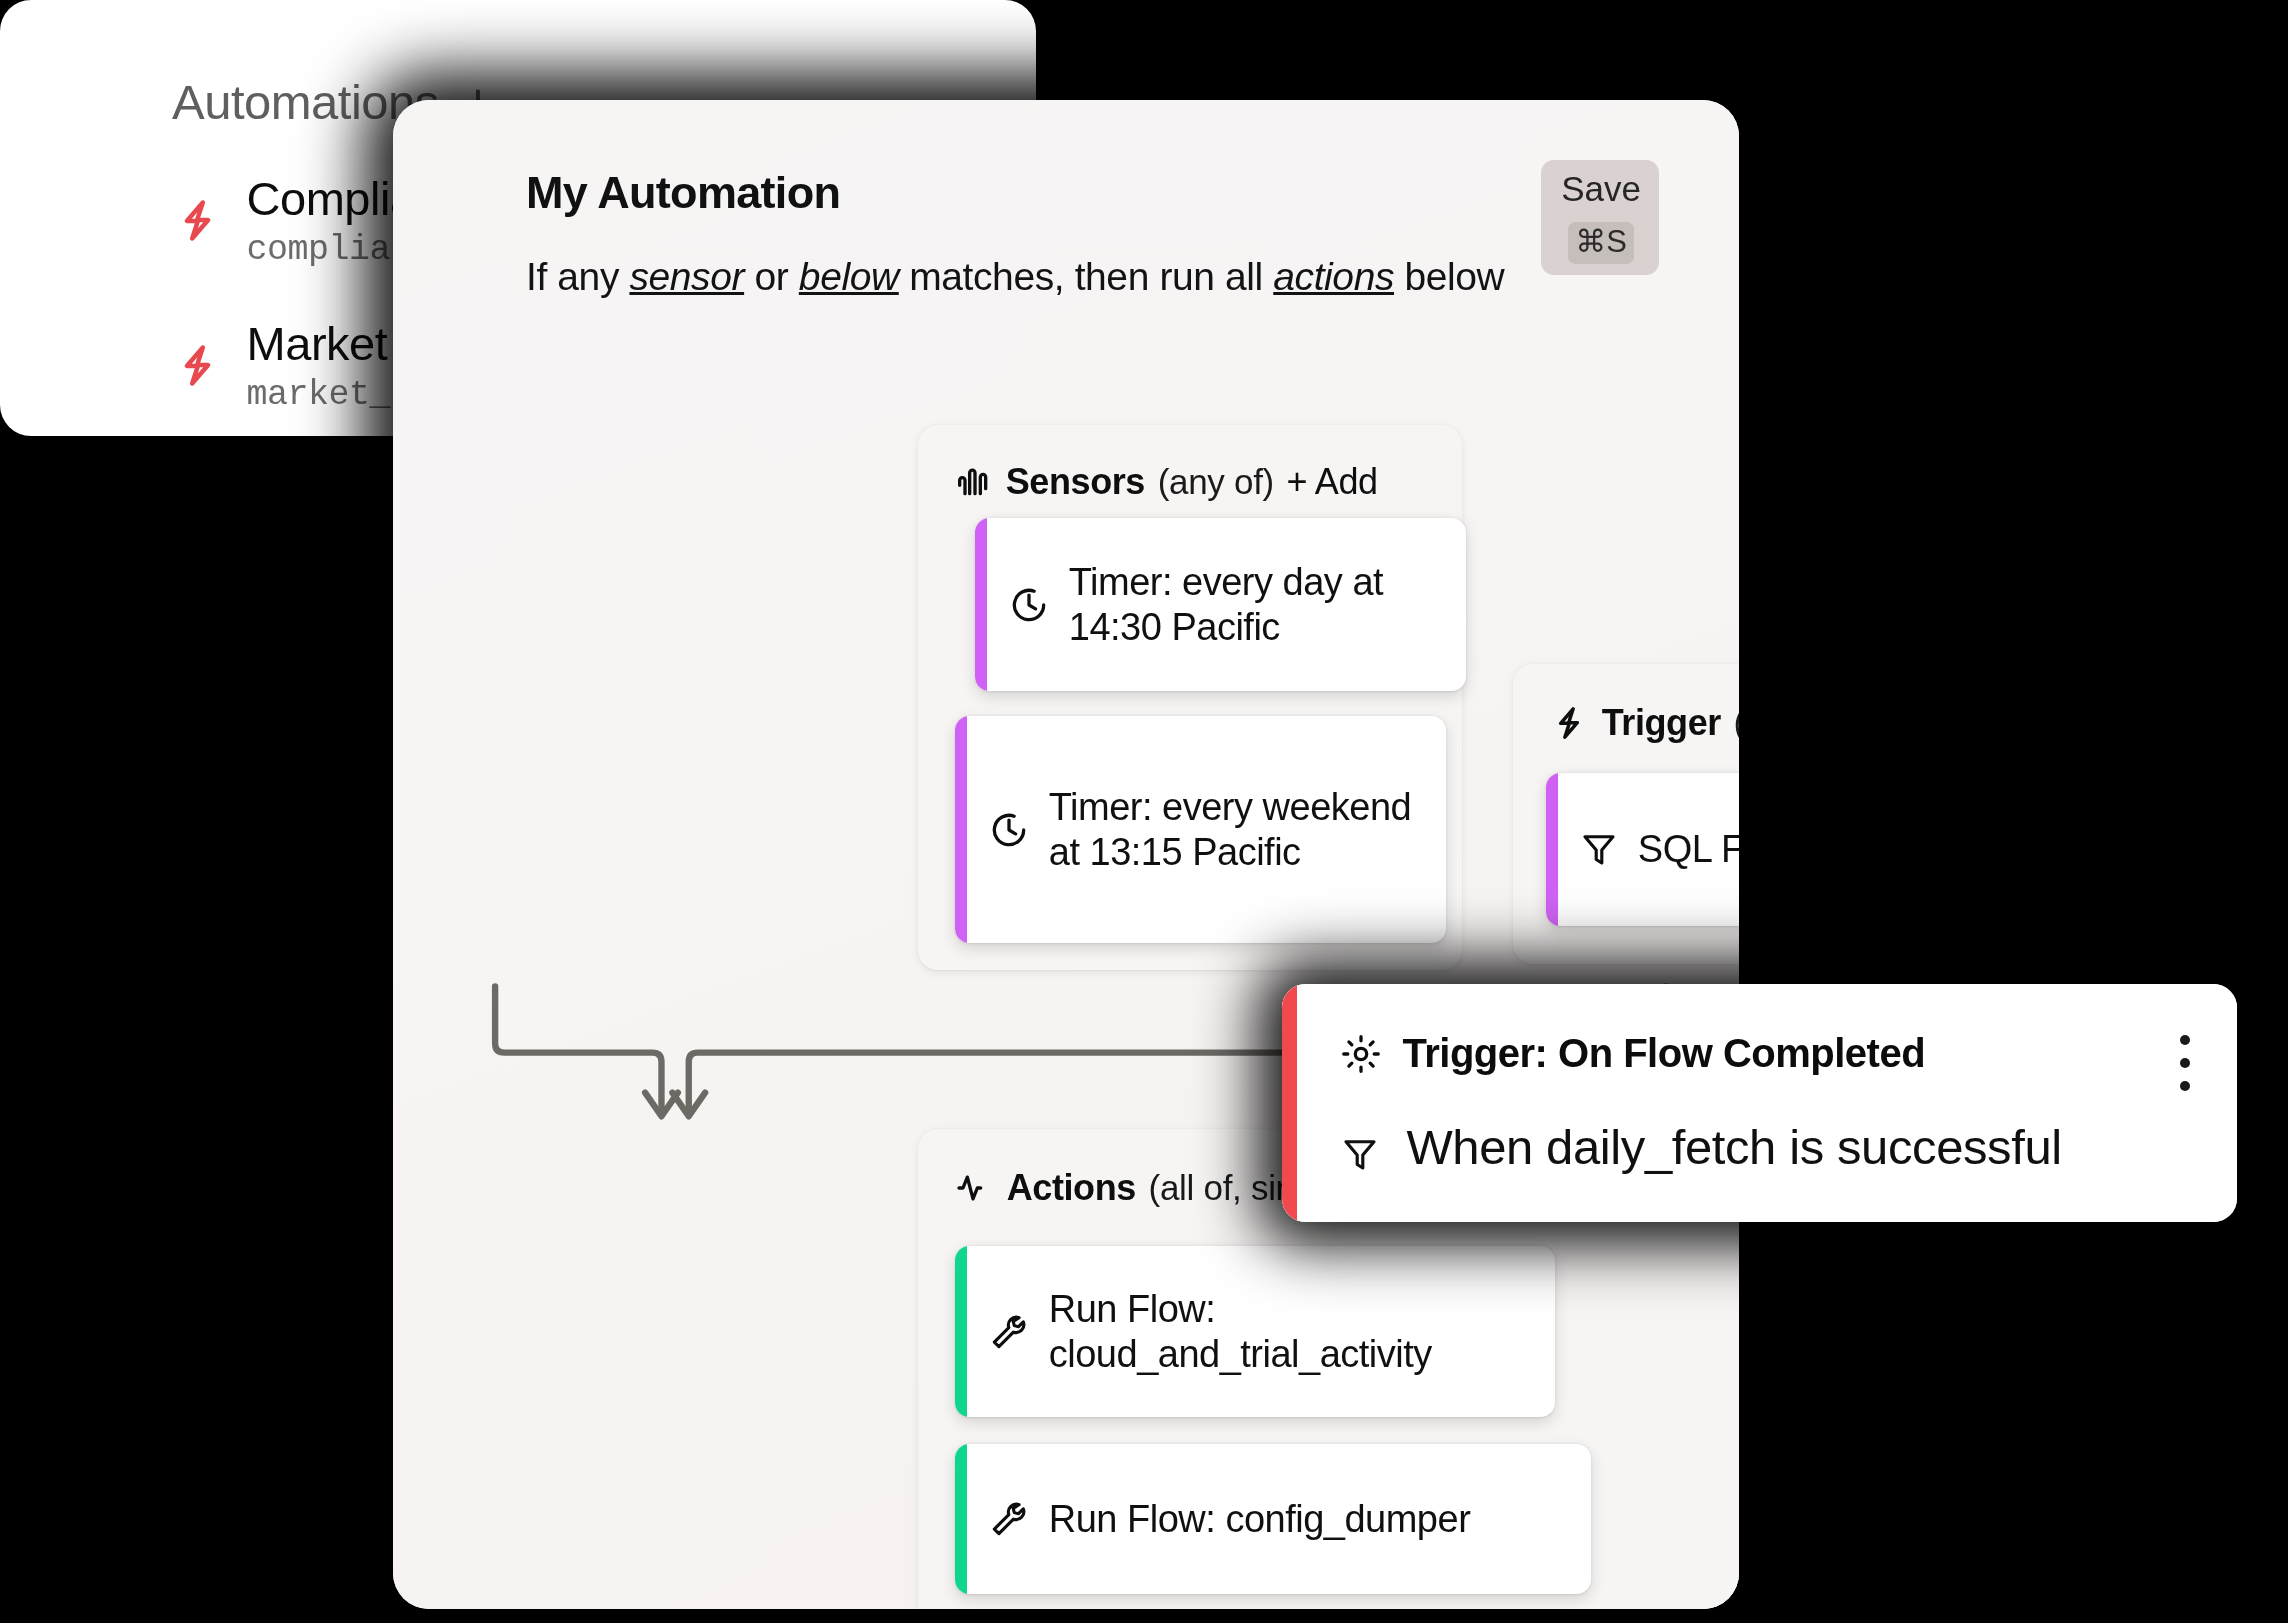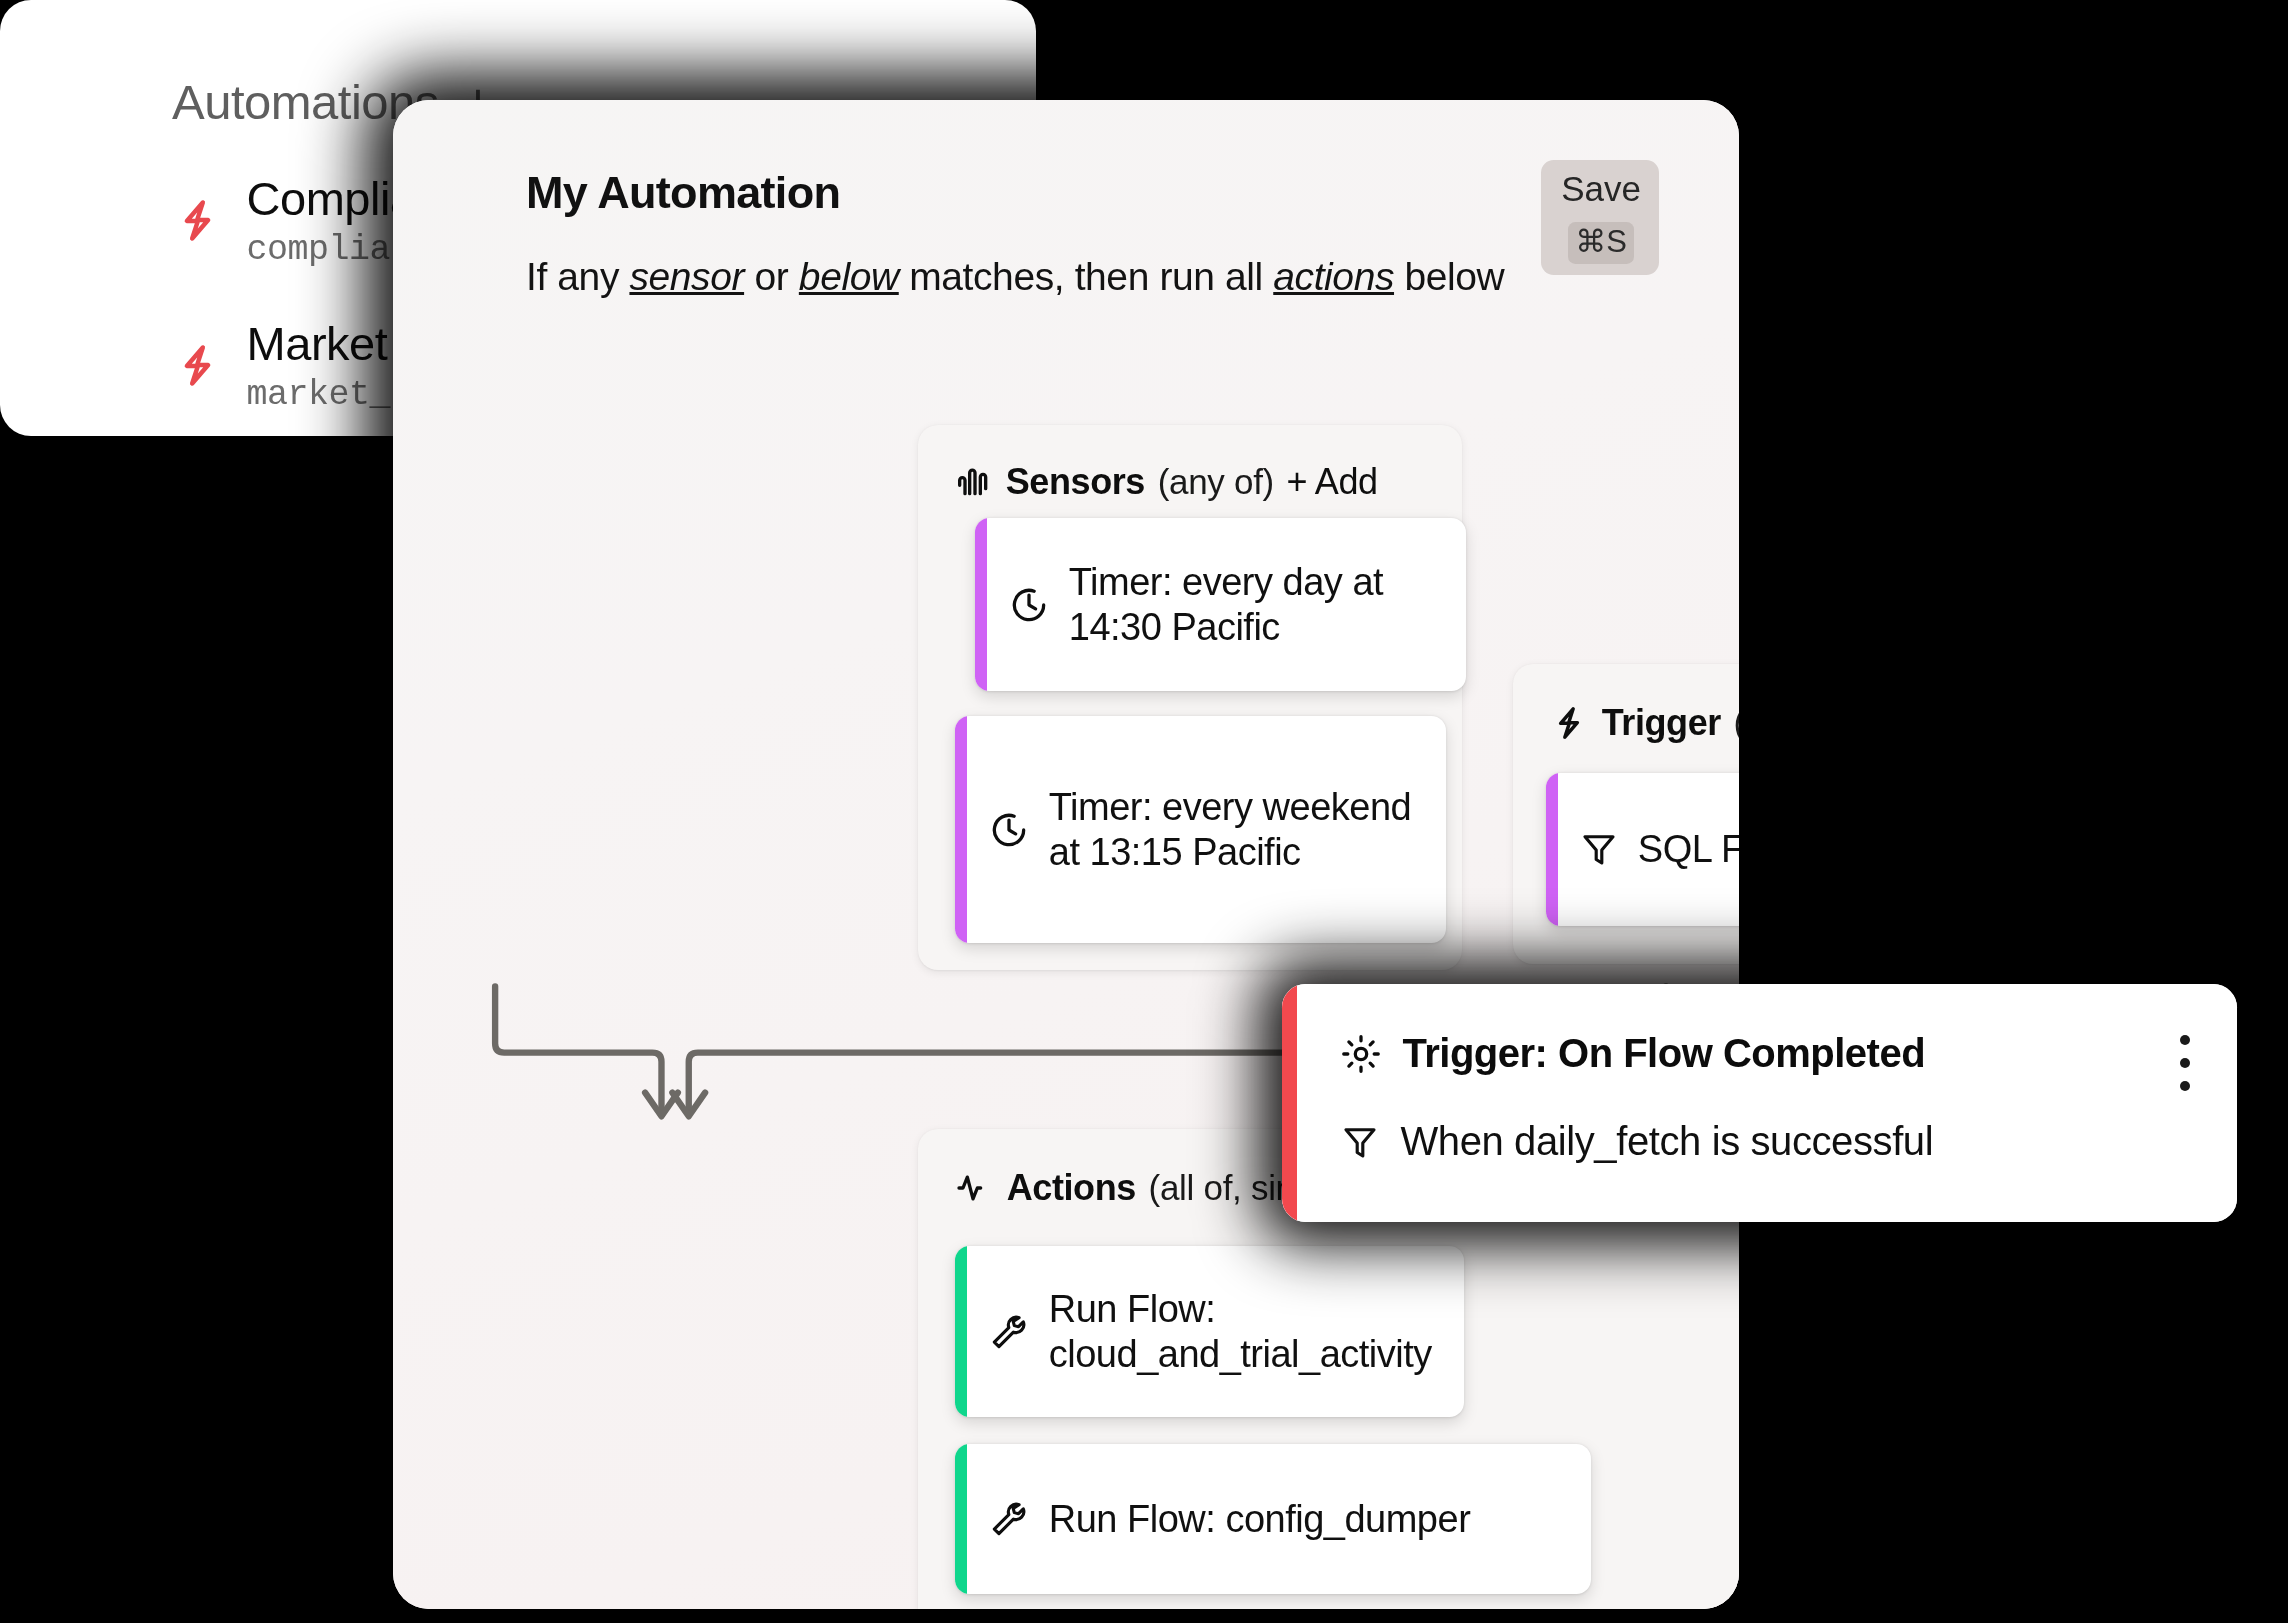--- a/index.html
+++ b/index.html
@@ -212,21 +212,21 @@
     font-size: 38px;
     color: #101010;
     letter-spacing: -0.5px;
     line-height: 1.18;
   }
   .ic { flex: 0 0 auto; }
 
   #sensor-card-1 { left: 582px; top: 418px; width: 491px; height: 173px; }
   #sensor-card-2 { left: 562px; top: 616px; width: 491px; height: 227px; }
   #event-card-1  { left: 1153px; top: 673px; width: 493px; height: 153px; }
-  #action-card-1 { left: 562px; top: 1146px; width: 509px; height: 171px; }
+  #action-card-1 { left: 562px; top: 1146px; width: 600px; height: 171px; }
   #action-card-2 { left: 562px; top: 1344px; width: 636px; height: 150px; }
 
   
   #connectors {
     position: absolute;
     left: 0; top: 0;
     width: 1346px; height: 1509px;
     pointer-events: none;
   }
 
@@ -271,23 +271,23 @@
     font-weight: bold;
     color: #0c0c0c;
     letter-spacing: -0.5px;
     white-space: nowrap;
   }
   .trig-cond {
     position: absolute;
     left: 42px;
     top: 135px;
     display: flex;
-    align-items: center;
-    gap: 20px;
-    font-size: 40px;
+    align-items: flex-end;
+    gap: 26px;
+    font-size: 49px;
     color: #101010;
     letter-spacing: -0.4px;
     white-space: nowrap;
   }
   .kebab {
     position: absolute;
     right: 47px;
     top: 51px;
     width: 11px;
     height: 56px;

